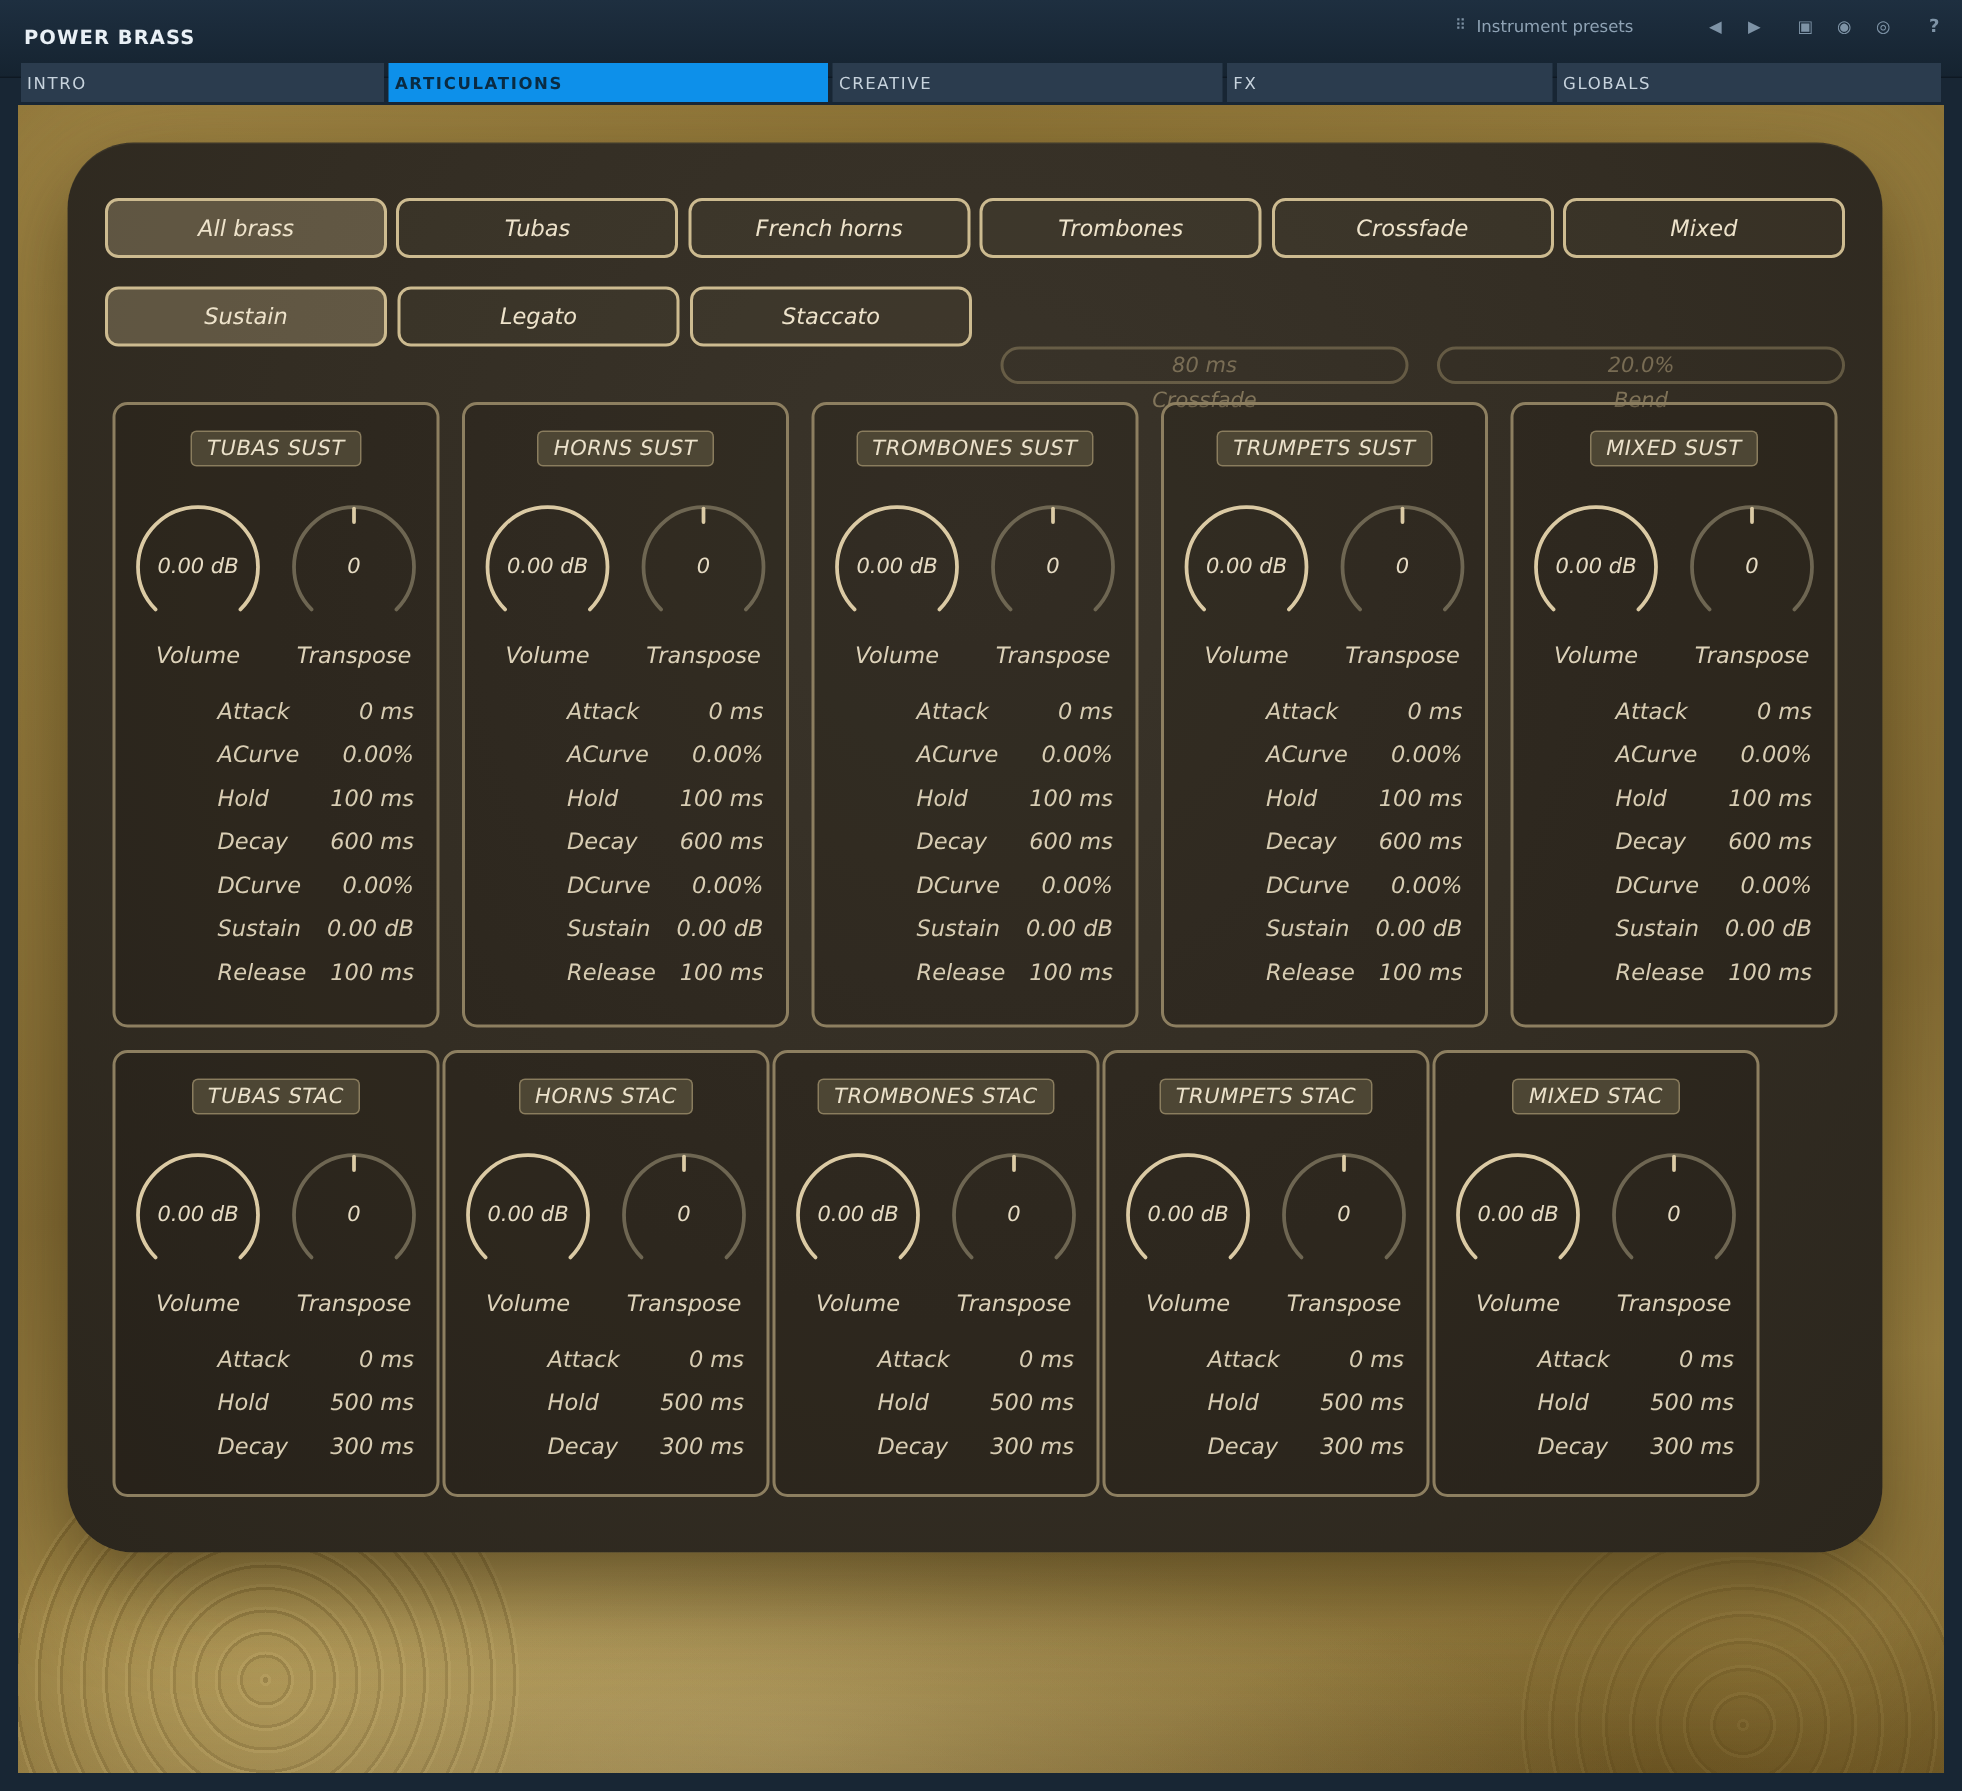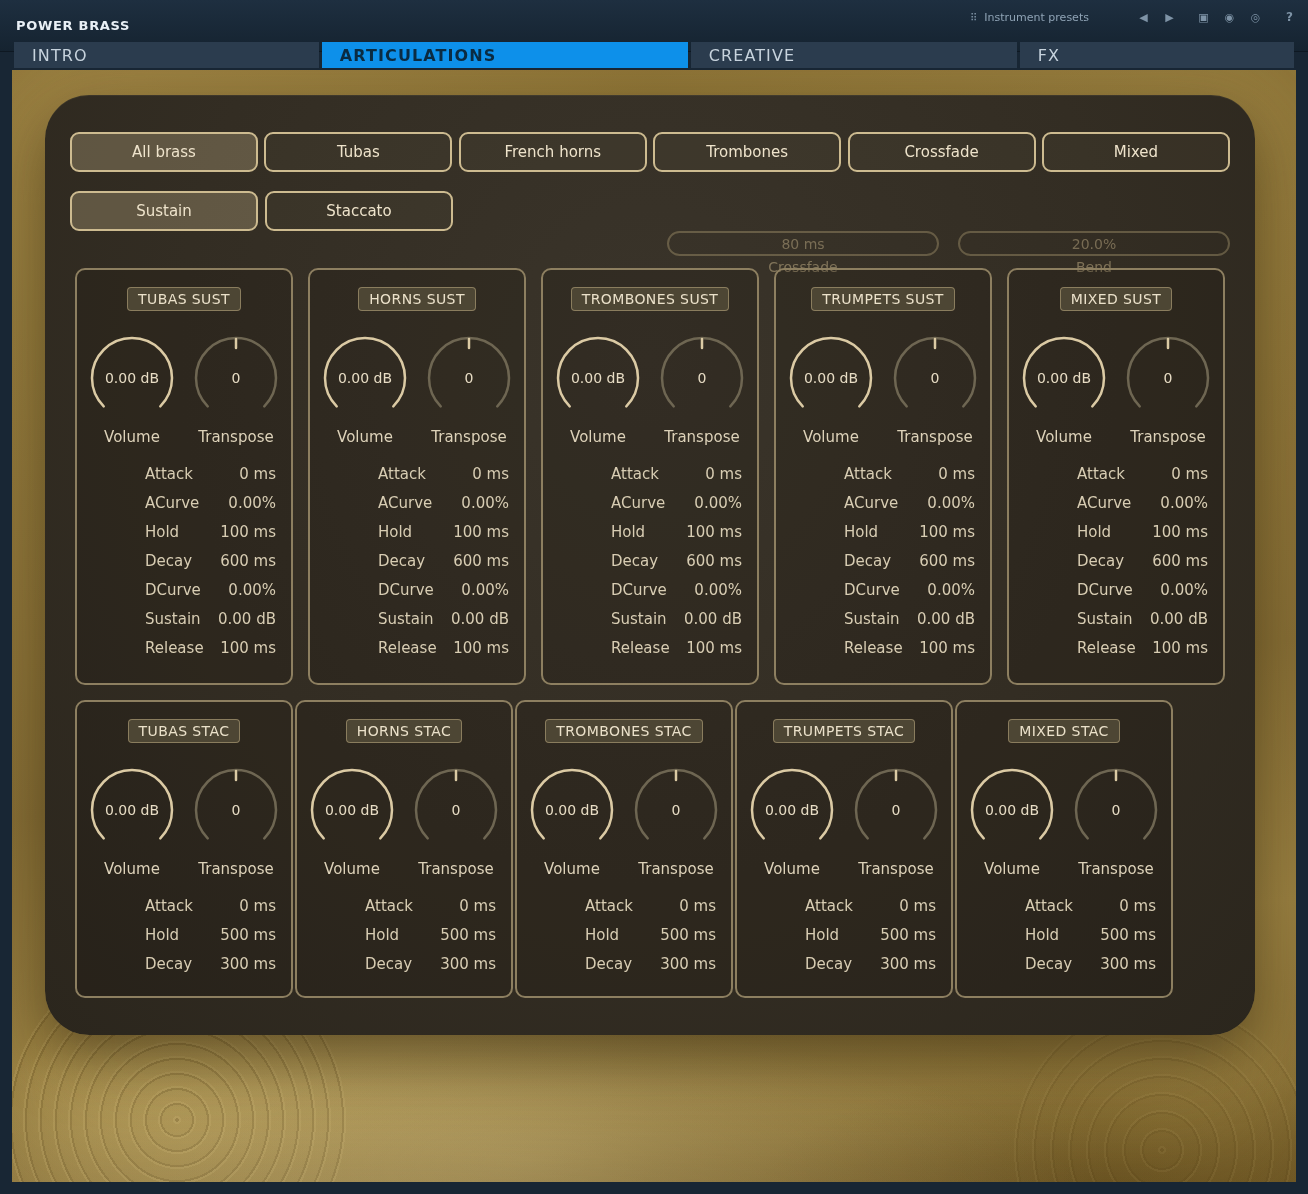--- a/index.html
+++ b/index.html
@@ -22,36 +22,37 @@
   .presets { position: absolute; left: 970px; top: 0; height: 34px; display: flex; align-items: center; gap: 7px; color: #8fa3b5; font-size: 11px; cursor: default; }
   .grid-ic { font-size: 10px; color: #7c90a2; }
   .tb-icons { position: absolute; right: 10px; top: 0; height: 34px; display: flex; align-items: center; gap: 9px; color: #7e93a6; font-size: 11px; }
   .tb-icon { width: 17px; text-align: center; }
   .tb-icon.gap { margin-left: 8px; }
   .tb-icon.help { margin-left: 8px; font-size: 12px; font-weight: bold; }
 
   
   .tabbar { position: absolute; left: 14px; top: 42px; width: 1280px; height: 26px; display: flex; gap: 3px; }
   .tab {
-    background: #2b3c4e; color: #c7d3dd; font-size: 16px; letter-spacing: 1.1px;
-    display: flex; align-items: center; padding-left: 18px; cursor: default;
+    background: #2b3c4e; color: #c7d3dd; font-size: 11px; letter-spacing: 1.1px;
+    display: flex; align-items: center; padding-left: 4px; cursor: default;
   }
   .tab.active { background: #0d90ea; color: #0a2b42; font-weight: bold; }
   .t1 { flex: 244 1 0; } .t2 { flex: 296 1 0; } .t3 { flex: 262 1 0; } .t4 { flex: 218 1 0; } .t5 { flex: 258 1 0; }
 
   
   .gold {
     position: absolute; left: 12px; top: 70px; width: 1284px; height: 1112px;
     overflow: hidden;
     background:
       radial-gradient(ellipse 900px 300px at 40% 98%, rgba(255,238,180,0.28), transparent 65%),
       radial-gradient(ellipse 620px 230px at 86% 102%, rgba(60,42,8,0.33), transparent 60%),
       linear-gradient(90deg, rgba(255,240,190,0.07), rgba(0,0,0,0.05) 50%, rgba(255,240,190,0.06)),
       linear-gradient(172deg, #ad9048 0%, #a28741 20%, #987d3b 42%, #8f7537 58%, #a78c46 78%, #8b7133 100%);
     box-shadow: inset 0 0 120px rgba(70,50,12,0.40);
+    font-style: italic;
   }
   .ring { position: absolute; border-radius: 50%; }
   .ring-a {
     left: -10px; top: 875px; width: 350px; height: 350px; opacity: .8;
     background: repeating-radial-gradient(circle, rgba(72,52,12,0.25) 0 2px, rgba(222,198,132,0.18) 2px 4px, rgba(0,0,0,0) 4px 15px);
   }
   .ring-b {
     left: 1000px; top: 930px; width: 300px; height: 300px; opacity: .55;
     background: repeating-radial-gradient(circle, rgba(72,52,12,0.22) 0 2px, rgba(222,198,132,0.15) 2px 4px, rgba(0,0,0,0) 4px 18px);
   }
@@ -127,40 +128,42 @@
     <span class="tb-icon">◎</span>
     <span class="tb-icon help">?</span>
   </div>
 </div>
 
 <div class="tabbar">
   <div class="tab t1">INTRO</div>
   <div class="tab t2 active">ARTICULATIONS</div>
   <div class="tab t3">CREATIVE</div>
   <div class="tab t4">FX</div>
+  <div class="tab t5">GLOBALS</div>
 </div>
 
 <div class="gold">
   <div class="ring ring-a"></div>
   <div class="ring ring-b"></div>
   <div class="glow"></div>
 
   <div class="main-panel">
 
     <div class="btn-row1">
       <div class="btn selected">All brass</div>
       <div class="btn">Tubas</div>
       <div class="btn">French horns</div>
       <div class="btn">Trombones</div>
       <div class="btn">Crossfade</div>
       <div class="btn">Mixed</div>
     </div>
 
     <div class="btn-row2">
       <div class="btn selected">Sustain</div>
+      <div class="btn">Legato</div>
       <div class="btn">Staccato</div>
       <div class="slider-group">
         <div class="slider">
           <div class="slider-box">80 ms</div>
           <div class="slider-label">Crossfade</div>
         </div>
         <div class="slider">
           <div class="slider-box">20.0%</div>
           <div class="slider-label">Bend</div>
         </div>

